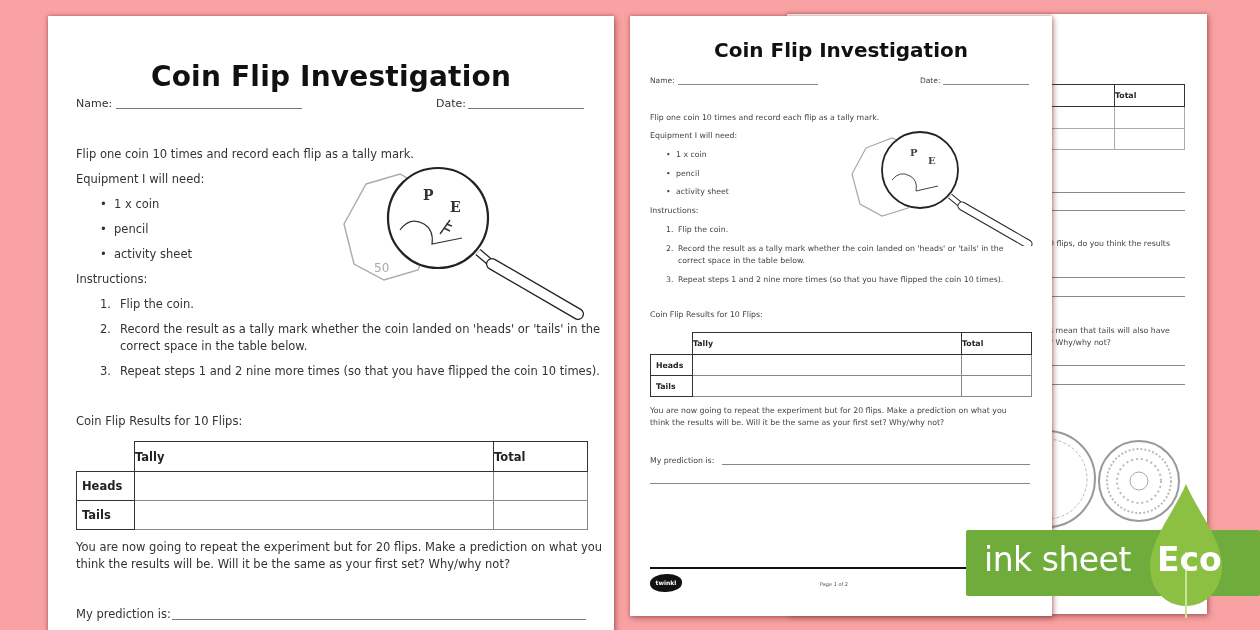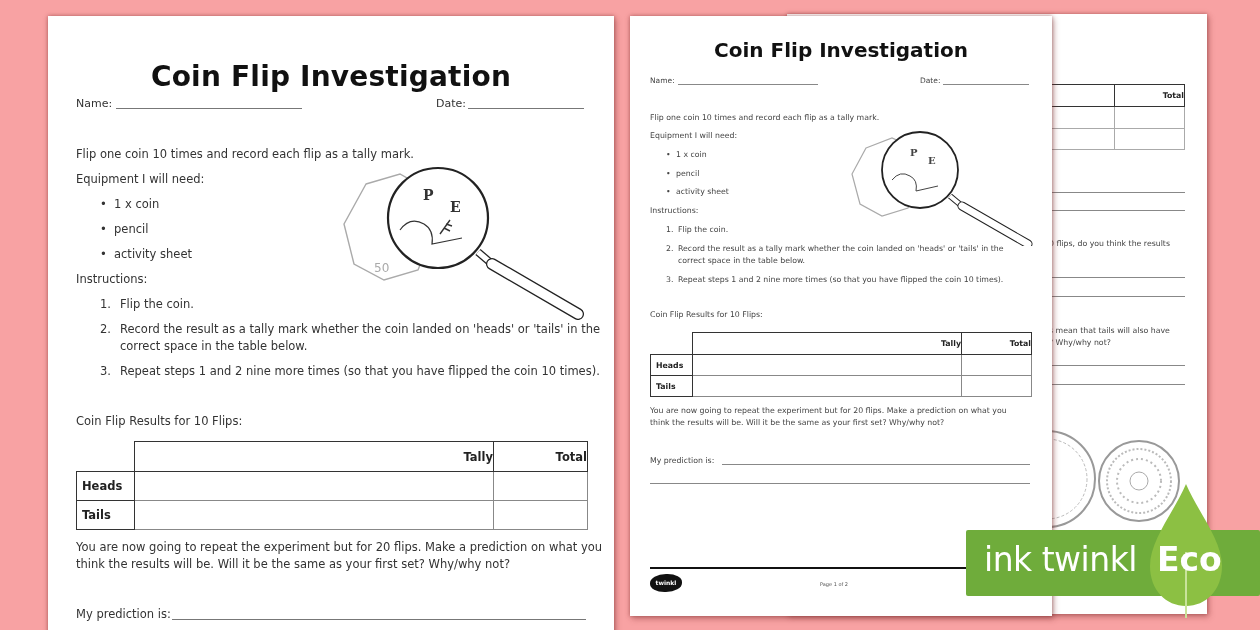--- a/index.html
+++ b/index.html
@@ -13,21 +13,21 @@
   #p1 .title { position: absolute; left: 0; right: 0; top: 44px; text-align: center; font-weight: bold; font-size: 28px; color: #111; letter-spacing: 0.2px; }
   #p1 .lbl { position: absolute; font-size: 11px; color: #333; }
   #p1 .line { position: absolute; height: 1px; background: #777; }
   #p1 .txt { position: absolute; font-size: 11.5px; color: #333; white-space: nowrap; }
   #p1 .bullet::before { content: "•"; display: inline-block; width: 14px; }
   #p1 .num { display: inline-block; width: 20px; }
 
   table.tally { position: absolute; border-collapse: collapse; font-size: 11.5px; }
   table.tally td { border: 1.6px solid #333; padding: 0; }
   table.tally td.blank { border: none; }
-  table.tally td.hdr { text-align: right; font-weight: bold; }
+  table.tally td.hdr { text-align: left; font-weight: bold; }
   table.tally td.row { font-weight: bold; padding-left: 5px; }
   table.tally td.cell { border-color: #888; border-width: 1px; }
 
   
   #p2 { left: 630px; top: 16px; width: 422px; height: 600px; }
   #p2 .title { position: absolute; left: 0; right: 0; top: 22px; text-align: center; font-weight: bold; font-size: 20px; color: #111; }
   #p2 .lbl { position: absolute; font-size: 7.5px; color: #444; }
   #p2 .line { position: absolute; height: 1px; background: #888; }
   #p2 .txt { position: absolute; font-size: 7.8px; color: #444; white-space: nowrap; }
   #p2 .bullet::before { content: "•"; display: inline-block; width: 10px; }
@@ -211,18 +211,18 @@
   <div class="txt" style="left:20px; top:440px;">My prediction is:</div>
   <div class="line" style="left:92px; width:308px; top:448px;"></div>
   <div class="line" style="left:20px; width:380px; top:467px;"></div>
 
   <div class="footline"></div>
   <div class="logo">twinkl</div>
   <div class="pagenum">Page 1 of 2</div>
 </div>
 
 <div class="eco-bar"></div>
-<div class="eco-text">ink twinkl</div>
+<div class="eco-text">ink sheet</div>
 <svg class="eco-drop" viewBox="0 0 80 136">
   <path d="M40,2 C52,30 76,58 76,84 C76,108 60,124 40,124 C20,124 4,108 4,84 C4,58 28,30 40,2 Z" fill="#8cc043"></path>
   <line x1="40" y1="70" x2="40" y2="136" stroke="#c9e39a" stroke-width="2"></line>
 </svg>
 <div class="eco-label">Eco</div>
 
 </body></html>

